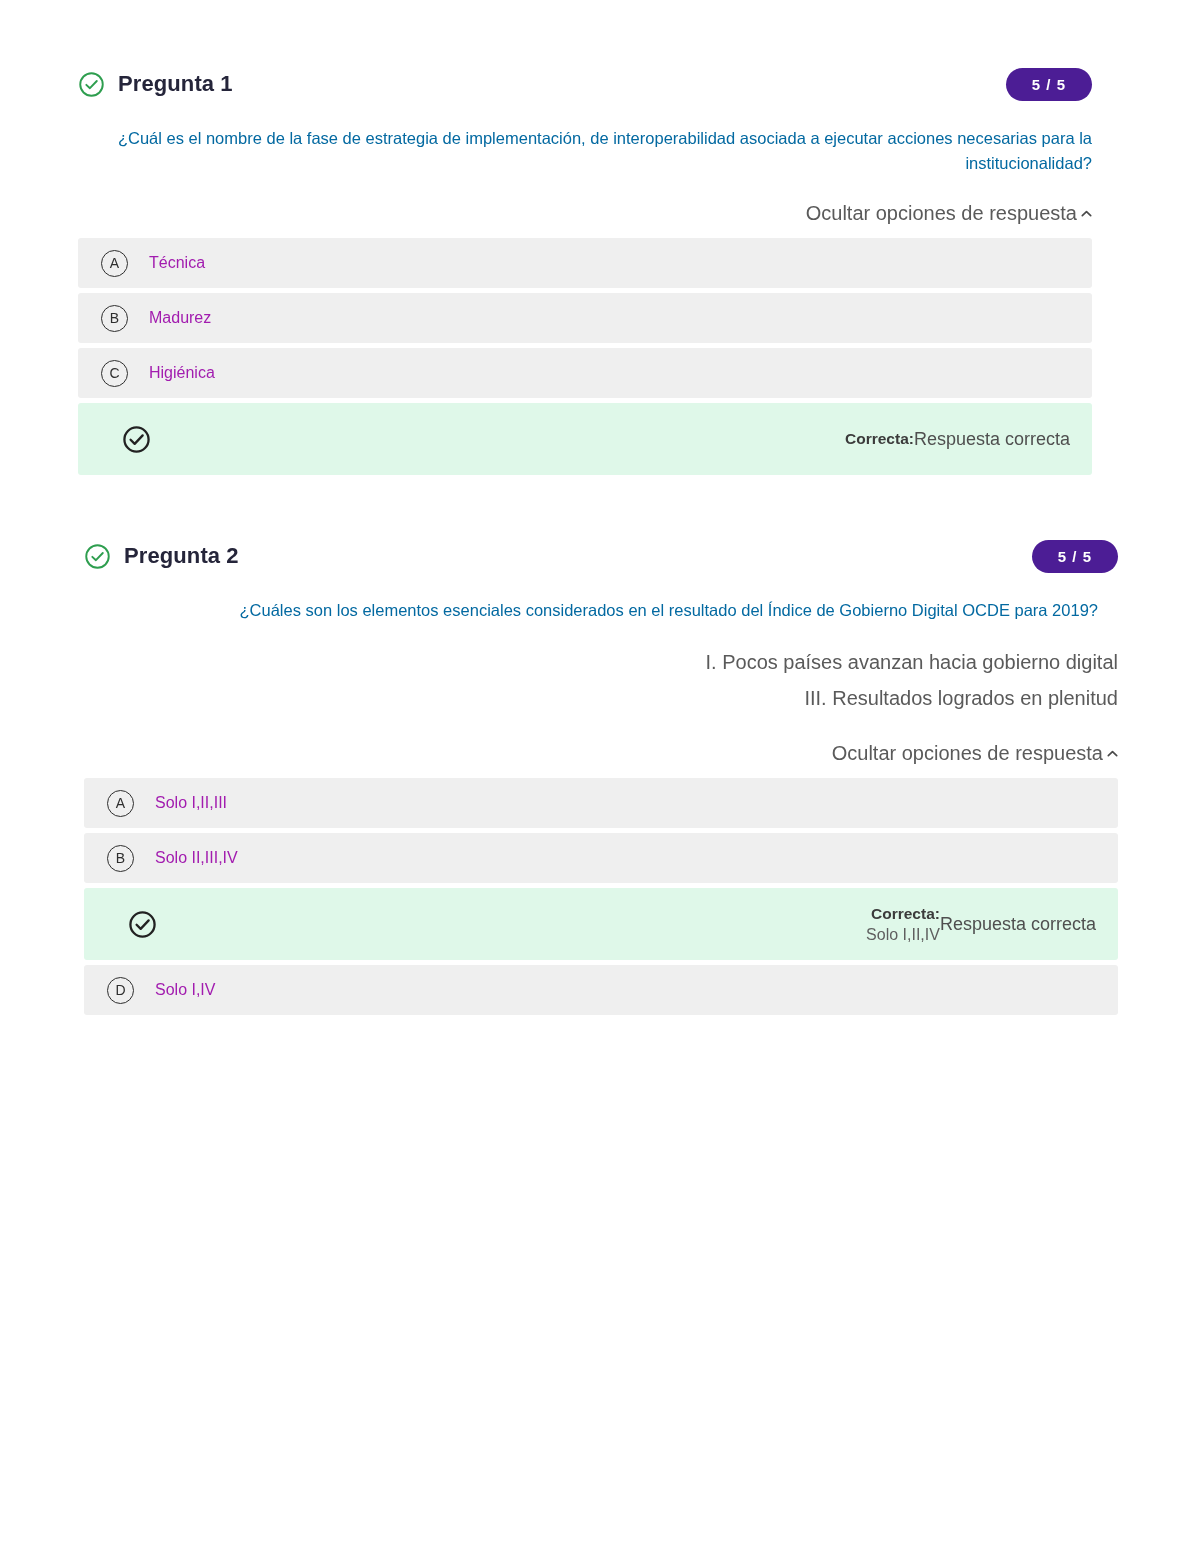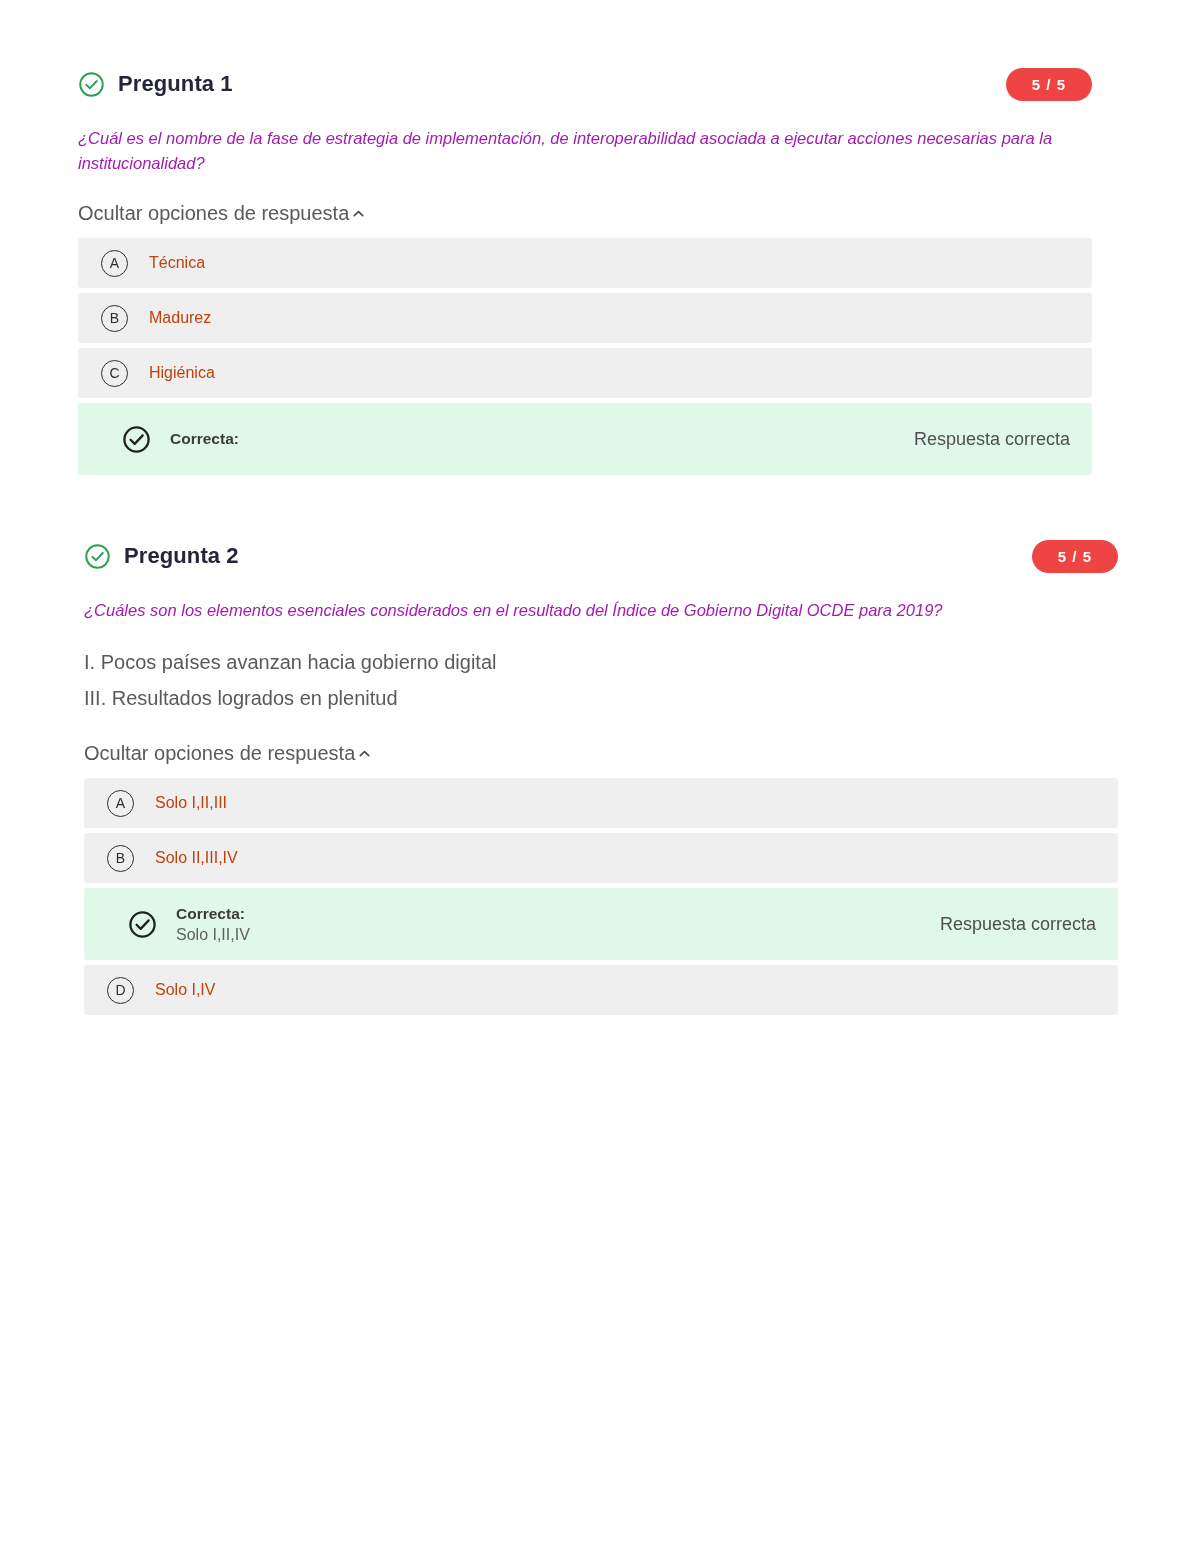--- a/index.html
+++ b/index.html
@@ -14,20 +14,21 @@
     color: #4a4a4a;
     -webkit-font-smoothing: antialiased;
   }
 
   .page {
     position: relative;
     width: 1200px;
     height: 1553px;
     background: #ffffff;
     overflow: hidden;
+    text-align: right;
   }
 
   
   .question-block {
     position: absolute;
   }
   .q1 { left: 78px; top: 64px;  width: 1014px; }
   .q2 { left: 84px; top: 536px; width: 1034px; }
 
   .q-header {
@@ -50,38 +51,37 @@
   }
 
   .check-circle-green {
     width: 27px;
     height: 27px;
     flex: 0 0 27px;
     display: block;
   }
 
   .score-badge {
-    background: #ef4444;
+    background: #4c1d95;
     color: #ffffff;
     font-size: 15px;
     font-weight: bold;
     border-radius: 999px;
     padding: 9px 26px;
     line-height: 1;
     letter-spacing: 1px;
     white-space: nowrap;
   }
 
   .q-text {
     font-size: 16.5px;
     line-height: 1.52;
-    color: #a21caf;
+    color: #0369a1;
     margin-top: 22px;
     max-width: 1014px;
-    font-style: italic;
   }
 
   .q-statements {
     font-size: 20px;
     line-height: 1.78;
     color: #5a5a5a;
     margin-top: 22px;
   }
   .q-statements div { white-space: nowrap; }
 
@@ -141,21 +141,21 @@
   .check-circle-dark {
     width: 29px;
     height: 29px;
     flex: 0 0 29px;
     display: block;
   }
 
   .option-label {
     margin-left: 21px;
     font-size: 16px;
-    color: #c2410c;
+    color: #a21caf;
   }
 
   .correct-body {
     margin-left: 19px;
     display: flex;
     flex-direction: column;
     gap: 3px;
     flex: 1 1 auto;
   }
   .correct-title {

